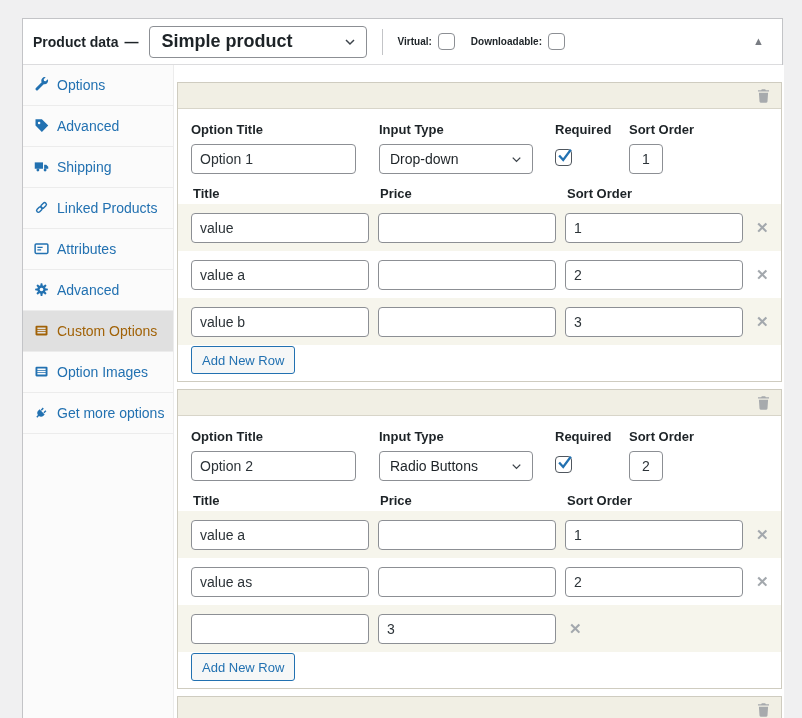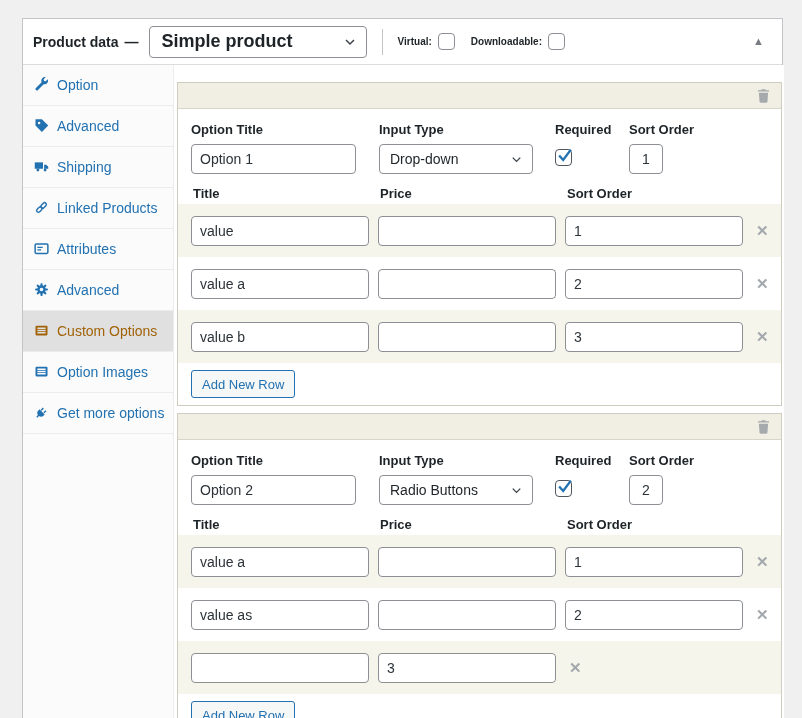--- a/index.html
+++ b/index.html
@@ -63,28 +63,28 @@
   .w-opt{width:165px;}
   .w-sort{width:34px;text-align:center;padding:0 4px;}
   .sel{width:154px;height:30px;border:1px solid #8c8f94;border-radius:4px;
     display:flex;align-items:center;justify-content:space-between;
     padding:0 8px 0 10px;font-size:14px;color:#1d2327;background:#fff;cursor:pointer;}
 
   .grid-sub{display:grid;grid-template-columns:187px 187px auto;margin-bottom:3px;}
   .grid-sub .b-label{padding-left:2px;}
 
   .rows{margin:0 -12px 0 -13px;}
-  .val-row{height:53px;display:flex;align-items:center;padding:0 12px 0 13px;}
+  .val-row{height:47px;display:flex;align-items:center;padding:0 12px 0 13px;}
   .val-row.alt{background:#f6f5ec;}
   .val-row input.txt{width:178px;margin-right:9px;}
   .val-row input.txt:last-of-type{margin-right:0;}
   .remove-x{margin-left:13px;color:#a3a8ad;font-weight:bold;font-size:15px;
     cursor:pointer;line-height:1;}
 
-  .add-row{margin-top:7px;height:28px;padding:0 10px;font-family:"Liberation Sans",sans-serif;
+  .add-row{margin-top:1px;height:28px;padding:0 10px;font-family:"Liberation Sans",sans-serif;
     font-size:13px;color:#2271b1;border:1px solid #2271b1;background:#f6f7f7;
     border-radius:3px;cursor:pointer;}
 </style>
 </head>
 <body>
 
 <div class="postbox">
 
   <div class="pd-header">
     <span class="pd-title">Product data</span>
@@ -102,21 +102,21 @@
     <span class="checkbox"></span>
     <span class="pd-toggle">▲</span>
   </div>
 
   <div class="pd-body">
 
     <ul class="pd-tabs">
       <li>
         <span class="tab-ico"><svg viewBox="0 0 20 20" width="15" height="15" fill="currentColor">
               <path d="M18.3 3 15.6 5.7l-2.2-.5-.5-2.2L15.6.3a4.8 4.8 0 0 0-5.4 6.7l-7.6 7.6a1.9 1.9 0 1 0 2.7 2.7L13 9.7A4.8 4.8 0 0 0 18.3 3z"></path>
-            </svg></span><span>Option</span>
+            </svg></span><span>Options</span>
       </li>
       <li>
         <span class="tab-ico"><svg viewBox="0 0 20 20" width="15" height="15">
               <path fill="currentColor" fill-rule="evenodd" clip-rule="evenodd" d="M10.5 1.5H2v8.5l8.5 8.5 8.5-8.5-8.5-8.5zM6.8 8.3a1.7 1.7 0 1 1 0-3.4 1.7 1.7 0 0 1 0 3.4z"></path>
             </svg></span><span>Advanced</span>
       </li>
       <li>
         <span class="tab-ico"><svg viewBox="0 0 20 20" width="15" height="15" fill="currentColor">
               <path d="M1 4.5h11V13H1z"></path>
               <path d="M13.5 7.5h2.8L19 10.3V13h-5.5z"></path>

